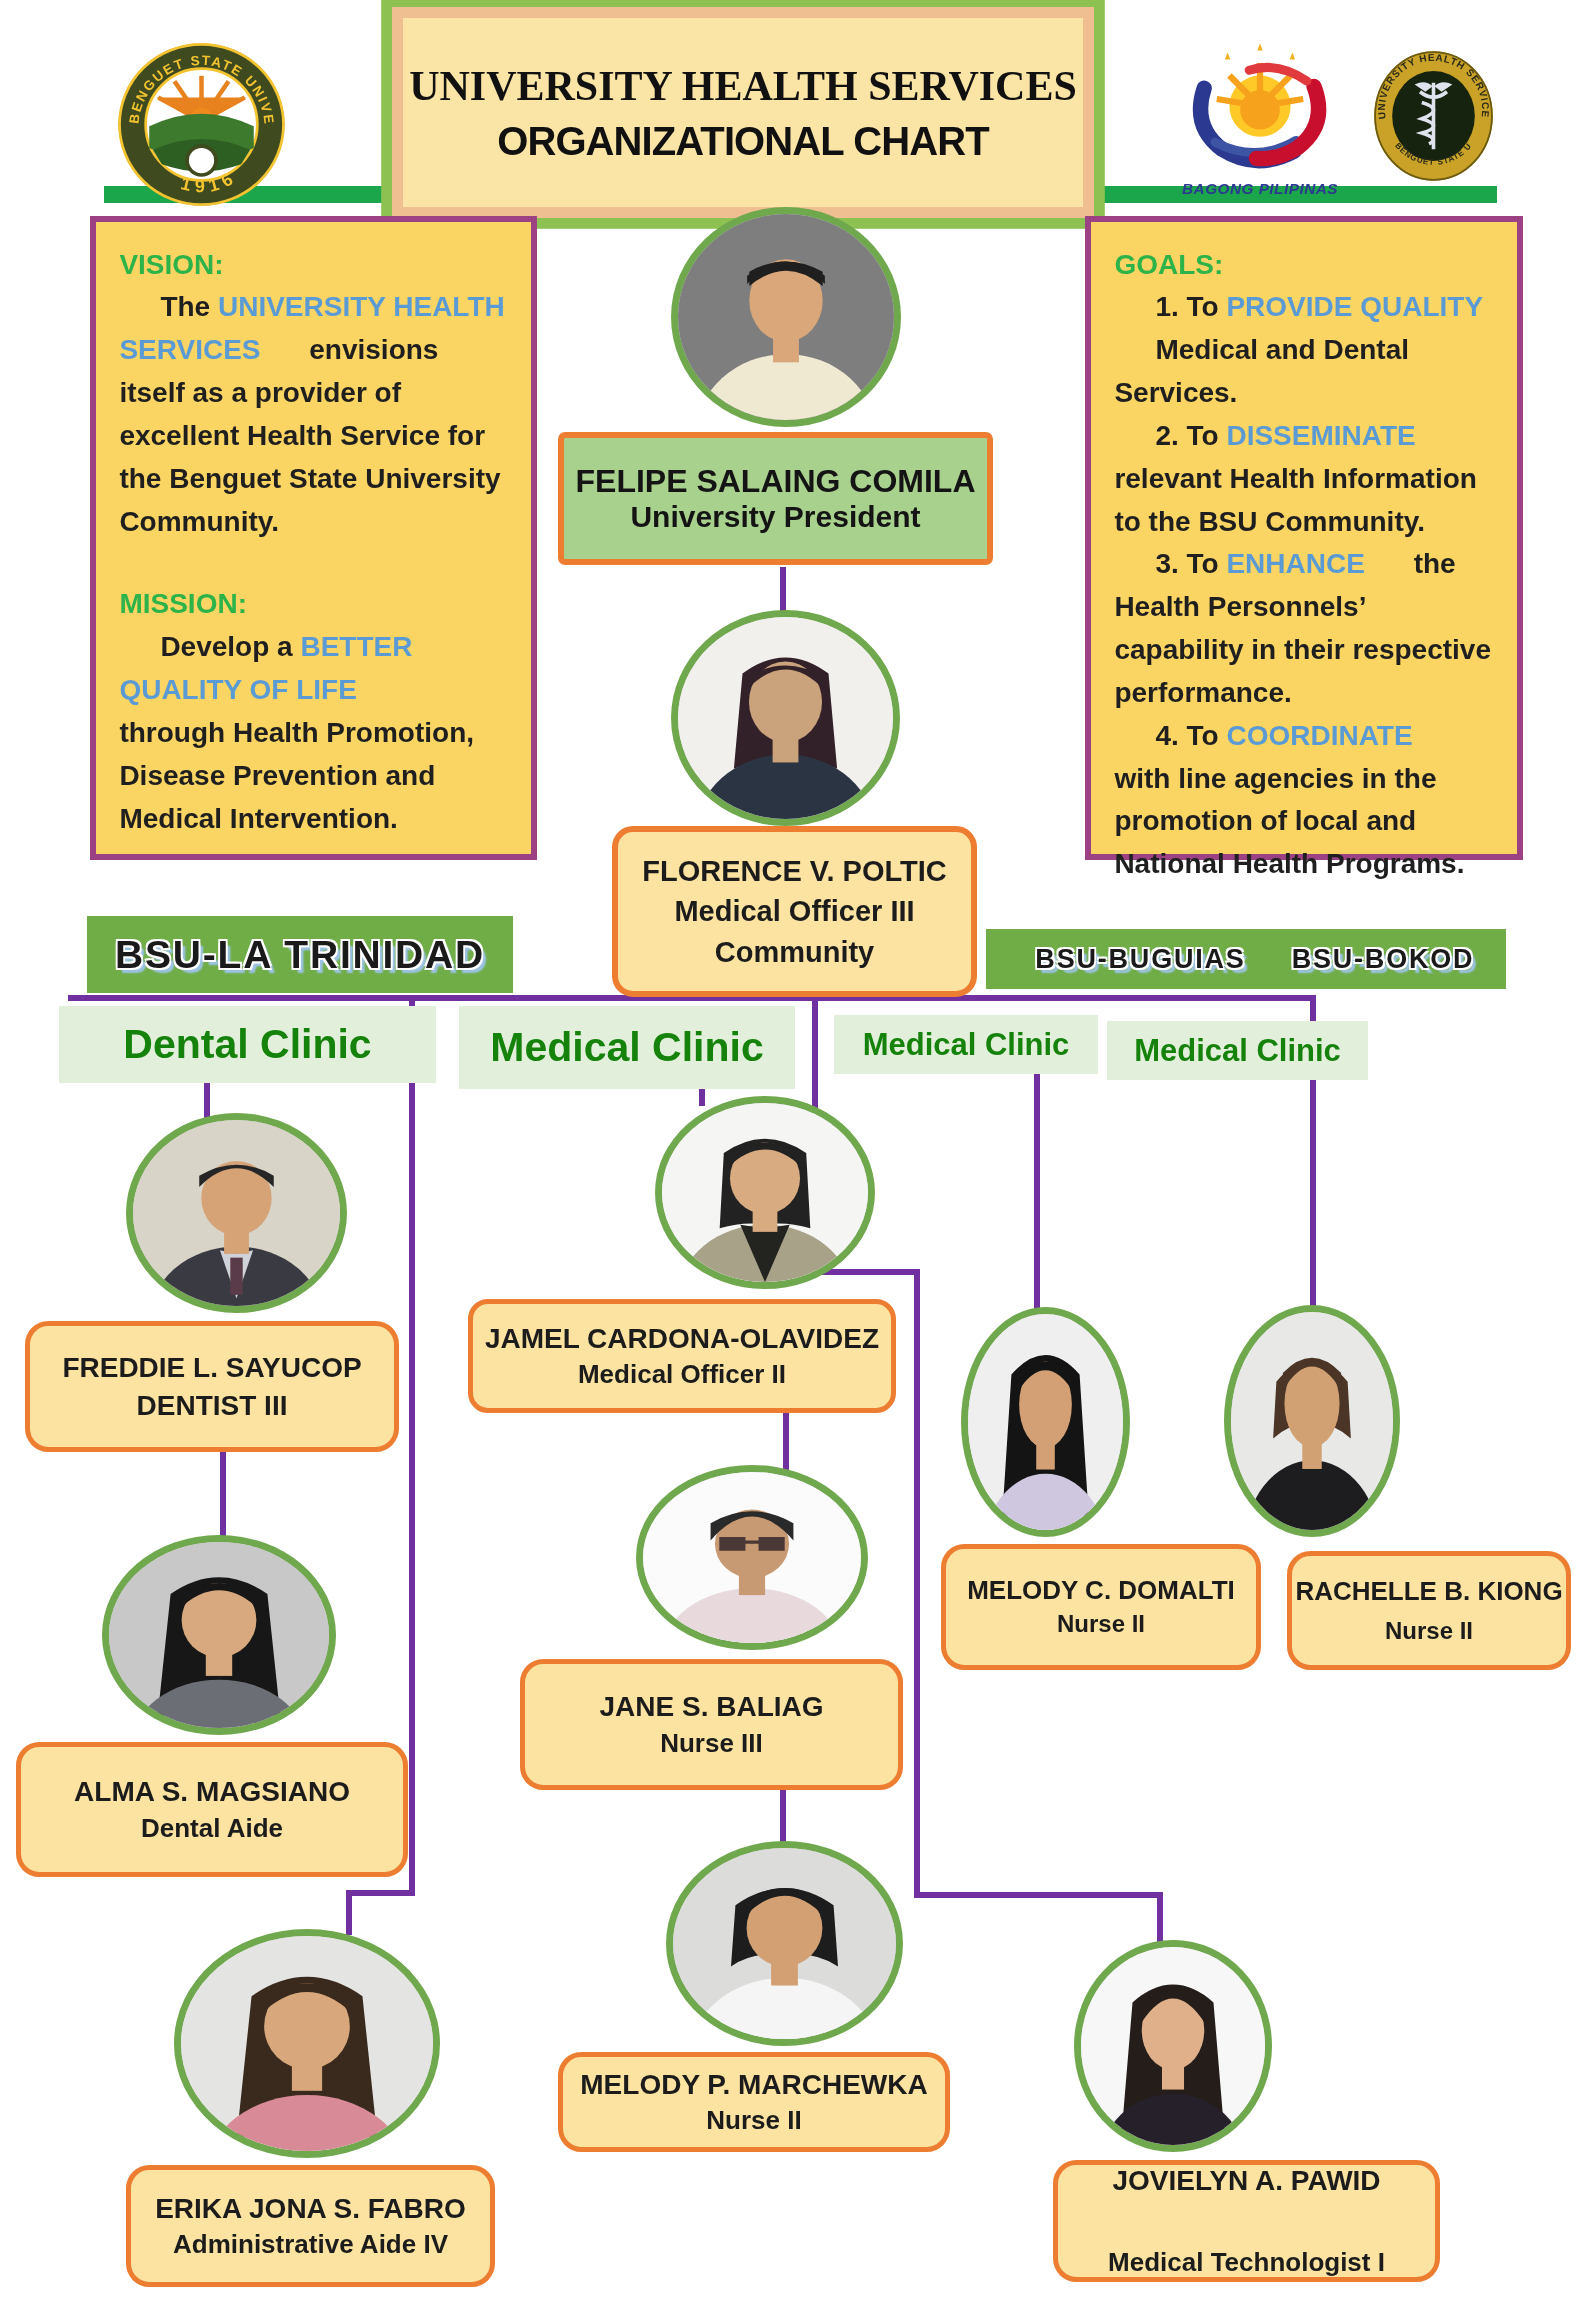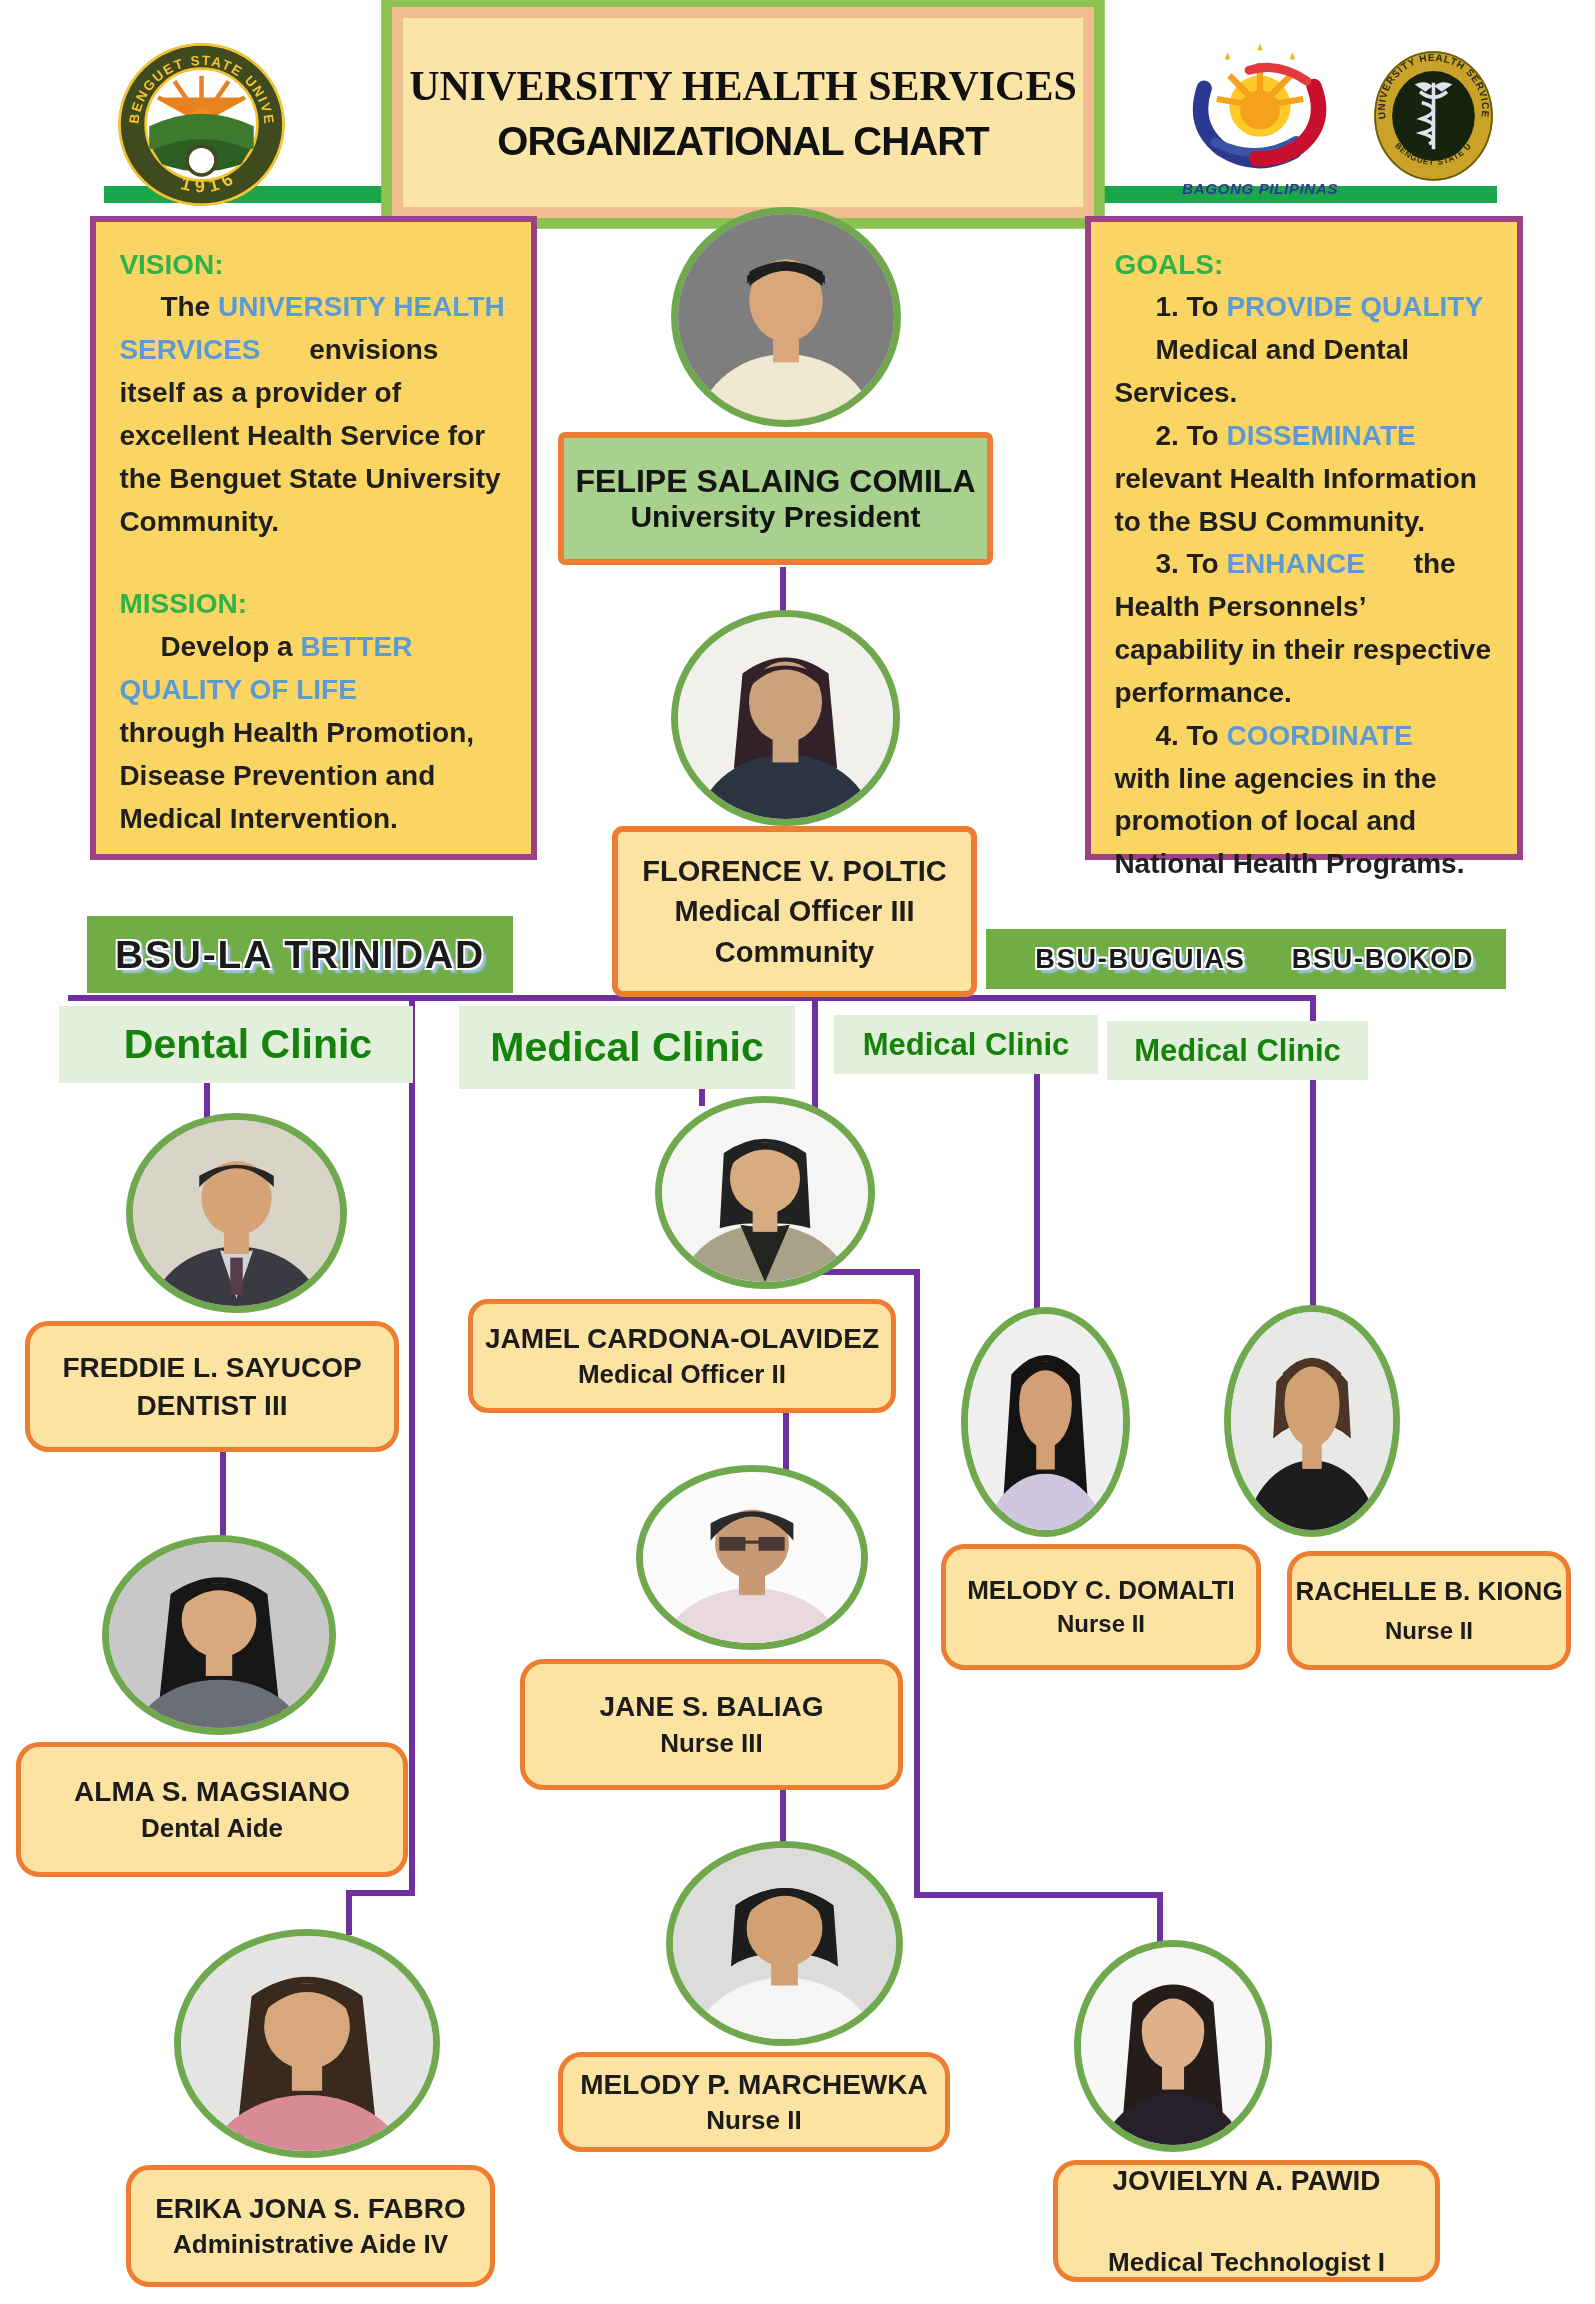--- a/index.html
+++ b/index.html
@@ -38,21 +38,21 @@
     display:flex;flex-direction:column;align-items:center;justify-content:center;text-align:center;z-index:2;box-sizing:border-box;padding:3.6px 9px;}
   .namebox .nm{font-size:28px;font-weight:800;color:#1c1c1c;line-height:1.35;white-space:nowrap;}
   .namebox .tt{font-size:26px;font-weight:600;color:#1c1c1c;line-height:1.35;white-space:nowrap;}
   .namebox.sm .nm{font-size:26px;} .namebox.sm .tt{font-size:24px;}
 
   .presbox{position:absolute;left:558px;top:432px;width:435px;height:133px;background:#A9D18E;border:6.3px solid #ED7D31;border-radius:7.2px;
     display:flex;flex-direction:column;align-items:center;justify-content:center;z-index:2;box-sizing:border-box;}
   .presbox .nm{font-size:32px;font-weight:800;color:#141414;}
   .presbox .tt{font-size:30px;font-weight:800;color:#141414;}
 
-  .dirbox{position:absolute;left:612px;top:826px;width:365px;height:171px;background:#FCE3A1;border:6.3px solid #ED7D31;border-radius:11px;
+  .dirbox{position:absolute;left:612px;top:826px;width:365px;height:171px;background:#FCE3A1;border:6.3px solid #ED7D31;border-radius:21px;
     display:flex;flex-direction:column;align-items:center;justify-content:center;z-index:4;box-sizing:border-box;}
   .dirbox div{font-size:29px;font-weight:800;color:#1c1c1c;line-height:1.4;}
 
   
   .campus{position:absolute;background:#70AD47;display:flex;align-items:center;justify-content:center;z-index:2;}
   .campus span{font-weight:800;color:#1a1a1a;letter-spacing:1.8px;white-space:nowrap;
     text-shadow:-1.8px -1.8px 0 #fff,1.8px -1.8px 0 #fff,-1.8px 1.8px 0 #fff,1.8px 1.8px 0 #fff,4.5px 4.5px 1.8px #9DC3E6;}
   .clinic{position:absolute;background:#E2EFDA;display:flex;align-items:center;justify-content:center;z-index:2;}
   .clinic span{color:#15820C;font-weight:800;white-space:nowrap;}
 
@@ -203,21 +203,21 @@
   <div class="campus" style="left:87px;top:916px;width:426px;height:77px;">
     <span style="font-size:39px;">BSU-LA TRINIDAD</span>
   </div>
   <div class="campus" style="left:986px;top:929px;width:261px;height:60px;padding-left:24px;">
     <span style="font-size:27px;">BSU-BUGUIAS</span>
   </div>
   <div class="campus" style="left:1260px;top:929px;width:246px;height:60px;">
     <span style="font-size:27px;">BSU-BOKOD</span>
   </div>
 
-  <div class="clinic" style="left:59px;top:1006px;width:330px;height:77px;padding-left:24px;">
+  <div class="clinic" style="left:59px;top:1006px;width:377px;height:77px;">
     <span style="font-size:41px;">Dental Clinic</span>
   </div>
   <div class="clinic" style="left:459px;top:1006px;width:336px;height:83px;">
     <span style="font-size:41px;">Medical Clinic</span>
   </div>
   <div class="clinic" style="left:834px;top:1015px;width:264px;height:59px;">
     <span style="font-size:31px;">Medical Clinic</span>
   </div>
   <div class="clinic" style="left:1107px;top:1021px;width:261px;height:59px;">
     <span style="font-size:31px;">Medical Clinic</span>

